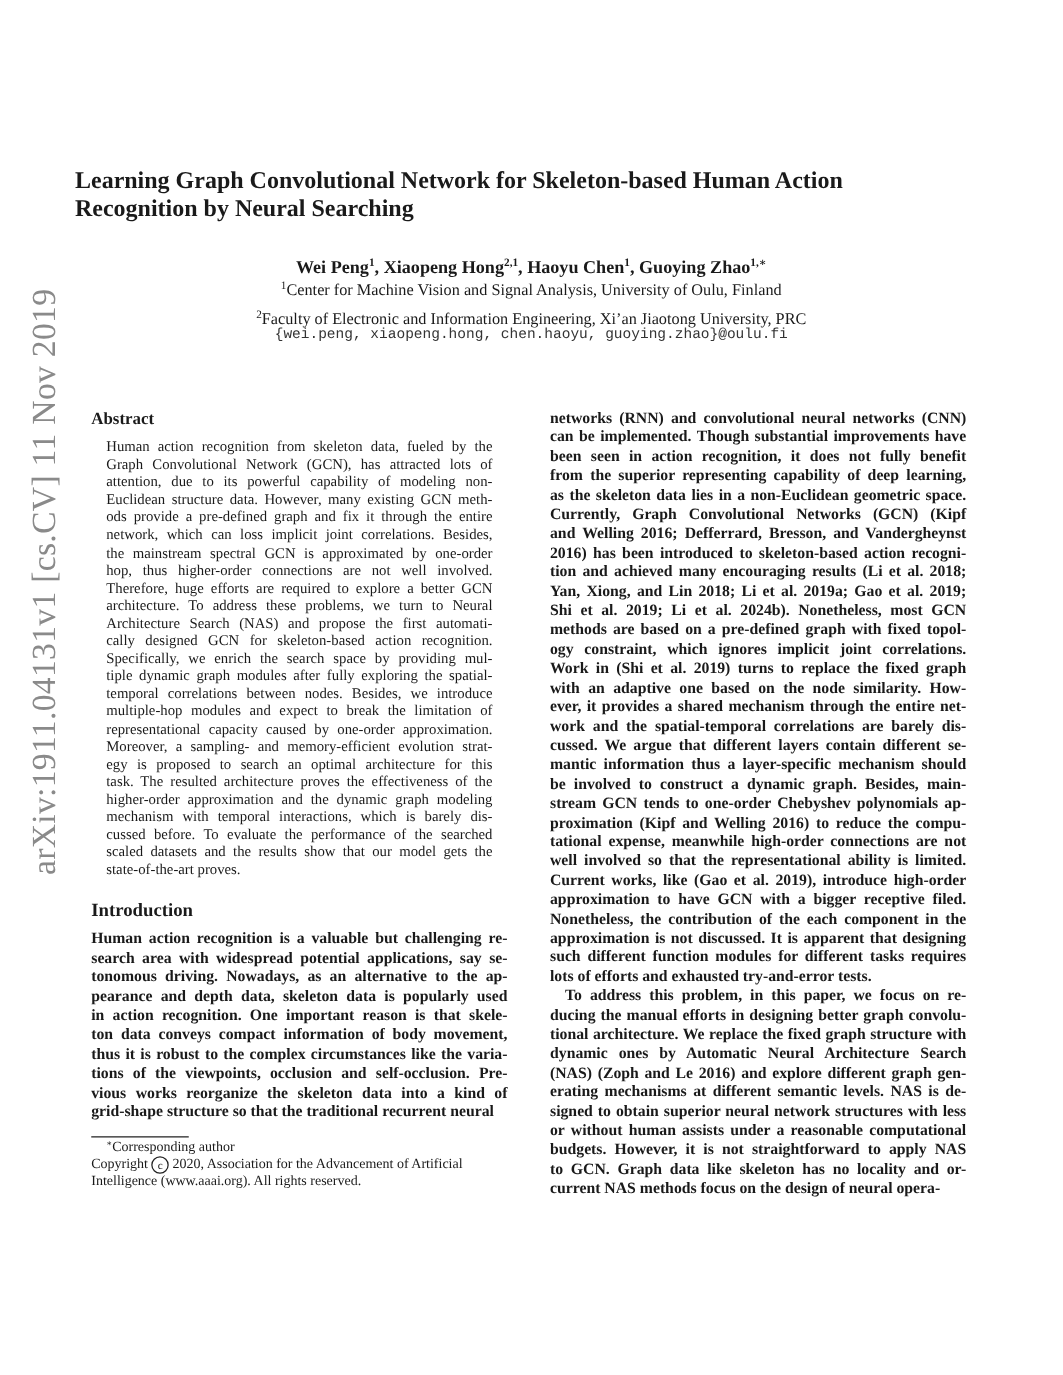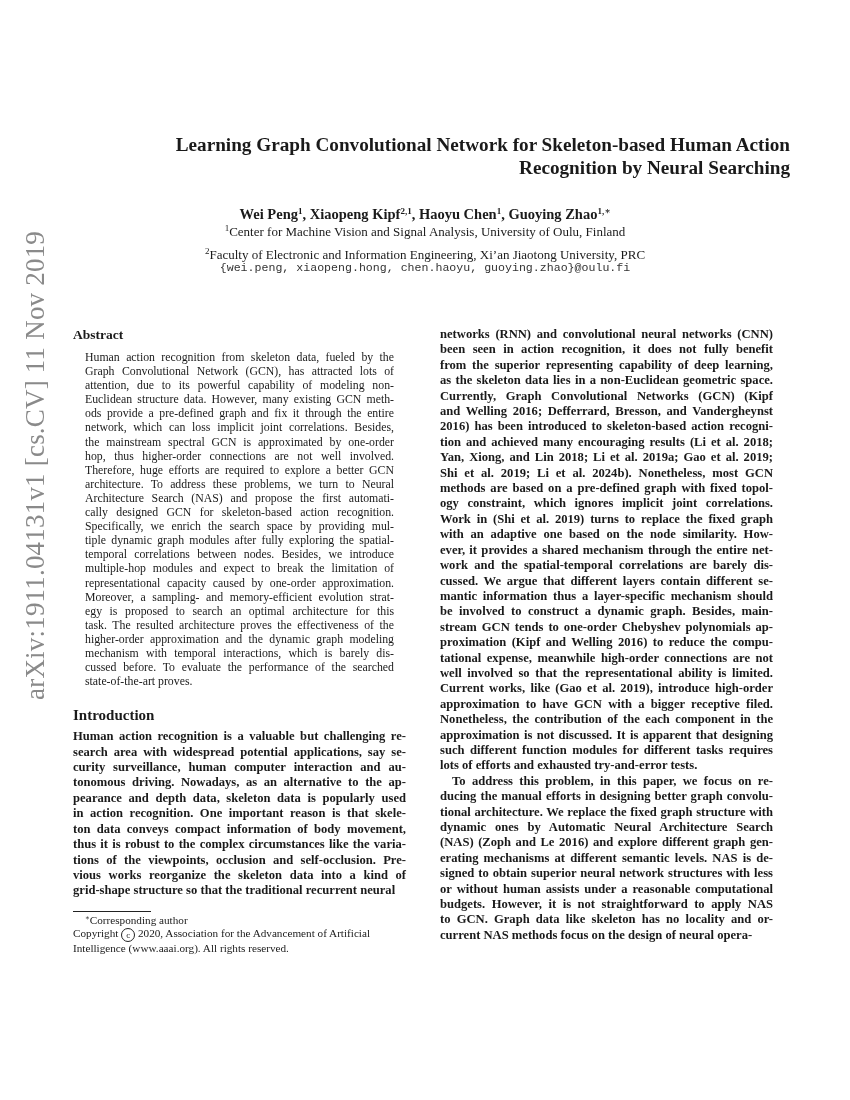--- a/index.html
+++ b/index.html
@@ -1,21 +1,21 @@
 <!DOCTYPE html>
 <html><head>
 <meta charset="utf-8">
 <style>
   html, body { margin: 0; padding: 0; background: #ffffff; }
   body { width: 850px; height: 1100px; position: relative; overflow: hidden;
          font-family: "Liberation Serif", "DejaVu Serif", serif; color: #1a1a1a; }
   .arxiv-stamp { position: absolute; left: 20px; top: 700px; transform-origin: 0 0;
                  transform: rotate(-90deg); font-size: 27px; color: #8a8a8a; white-space: nowrap;
                  letter-spacing: 0.2px; width: 420px; }
-  .title { position: absolute; left: 60px; width: 730px; top: 133px; text-align: right;
+  .title { position: absolute; left: 60px; width: 730px; top: 133px; text-align: left;
            font-weight: bold; font-size: 19.2px; line-height: 23px; }
   .authors { position: absolute; left: 60px; width: 730px; top: 205px; text-align: center;
              font-weight: bold; font-size: 14.5px; line-height: 18px; }
   .authors sup, .affil sup { font-size: 9px; vertical-align: 5px; line-height: 0; }
   .affil { position: absolute; left: 60px; width: 730px; text-align: center; font-size: 13px; line-height: 16px; }
   .affil1 { top: 224px; }
   .affil2 { top: 247px; }
   .emails { position: absolute; left: 60px; width: 730px; top: 261px; text-align: center;
             font-family: "Liberation Mono", "DejaVu Sans Mono", monospace; font-size: 11.6px; color: #333; }
   .col { position: absolute; width: 333px; font-size: 12.6px; line-height: 15.4px; }
@@ -39,21 +39,21 @@
 <body>
 
 <div class="arxiv-stamp">arXiv:1911.04131v1  [cs.CV]  11 Nov 2019</div>
 
 <div class="title">
   <div>Learning Graph Convolutional Network for Skeleton-based Human Action</div>
   <div>Recognition by Neural Searching</div>
 </div>
 
 <div class="authors">
-  <span><span>Wei Peng</span><sup>1</sup><span>, </span></span><span><span>Xiaopeng Kipf</span><sup>2,1</sup><span>, </span></span><span><span>Haoyu Chen</span><sup>1</sup><span>, </span></span><span><span>Guoying Zhao</span><sup>1,∗</sup></span>
+  <span><span>Wei Peng</span><sup>1</sup><span>, </span></span><span><span>Xiaopeng Hong</span><sup>2,1</sup><span>, </span></span><span><span>Haoyu Chen</span><sup>1</sup><span>, </span></span><span><span>Guoying Zhao</span><sup>1,∗</sup></span>
 </div>
 
 <div class="affil affil1"><sup>1</sup><span>Center for Machine Vision and Signal Analysis, University of Oulu, Finland</span></div>
 <div class="affil affil2"><sup>2</sup><span>Faculty of Electronic and Information Engineering, Xi’an Jiaotong University, PRC</span></div>
 <div class="emails">{wei.peng, xiaopeng.hong, chen.haoyu, guoying.zhao}@oulu.fi</div>
 
 <div class="col col-left">
   <div class="section-title abstract-title">Abstract</div>
   <div class="abstract" id="abstract-body">
       <span class="line">Human action recognition from skeleton data, fueled by the</span>
@@ -72,29 +72,29 @@
       <span class="line">tiple dynamic graph modules after fully exploring the spatial-</span>
       <span class="line">temporal correlations between nodes. Besides, we introduce</span>
       <span class="line">multiple-hop modules and expect to break the limitation of</span>
       <span class="line">representational capacity caused by one-order approximation.</span>
       <span class="line">Moreover, a sampling- and memory-efficient evolution strat-</span>
       <span class="line">egy is proposed to search an optimal architecture for this</span>
       <span class="line">task. The resulted architecture proves the effectiveness of the</span>
       <span class="line">higher-order approximation and the dynamic graph modeling</span>
       <span class="line">mechanism with temporal interactions, which is barely dis-</span>
       <span class="line">cussed before. To evaluate the performance of the searched</span>
+      <span class="line">scaled datasets and the results show that our model gets the</span>
       <span class="line last">state-of-the-art proves.</span>
     </div>
 
   <div class="intro-block">
     <div class="section-title">Introduction</div>
     <div class="para" id="intro-left">
         <span class="line">Human action recognition is a valuable but challenging re-</span>
         <span class="line">search area with widespread potential applications, say se-</span>
-        <span class="line">curity surveillance, human computer interaction and au-</span>
         <span class="line">tonomous driving. Nowadays, as an alternative to the ap-</span>
         <span class="line">pearance and depth data, skeleton data is popularly used</span>
         <span class="line">in action recognition. One important reason is that skele-</span>
         <span class="line">ton data conveys compact information of body movement,</span>
         <span class="line">thus it is robust to the complex circumstances like the varia-</span>
         <span class="line">tions of the viewpoints, occlusion and self-occlusion. Pre-</span>
         <span class="line">vious works reorganize the skeleton data into a kind of</span>
         <span class="line last">grid-shape structure so that the traditional recurrent neural</span>
       </div>
   </div>
@@ -103,20 +103,21 @@
   <div class="footnote">
     <div class="fn-indent"><sup>∗</sup><span>Corresponding author</span></div>
     <div><span>Copyright </span><span class="copy-c">c</span><span> 2020, Association for the Advancement of Artificial</span></div>
     <div>Intelligence (www.aaai.org). All rights reserved.</div>
   </div>
 </div>
 
 <div class="col col-right">
   <div class="para" id="intro-right-1">
       <span class="line">networks (RNN) and convolutional neural networks (CNN)</span>
+      <span class="line">can be implemented. Though substantial improvements have</span>
       <span class="line">been seen in action recognition, it does not fully benefit</span>
       <span class="line">from the superior representing capability of deep learning,</span>
       <span class="line">as the skeleton data lies in a non-Euclidean geometric space.</span>
       <span class="line">Currently, Graph Convolutional Networks (GCN) (Kipf</span>
       <span class="line">and Welling 2016; Defferrard, Bresson, and Vandergheynst</span>
       <span class="line">2016) has been introduced to skeleton-based action recogni-</span>
       <span class="line">tion and achieved many encouraging results (Li et al. 2018;</span>
       <span class="line">Yan, Xiong, and Lin 2018; Li et al. 2019a; Gao et al. 2019;</span>
       <span class="line">Shi et al. 2019; Li et al. 2024b). Nonetheless, most GCN</span>
       <span class="line">methods are based on a pre-defined graph with fixed topol-</span>

